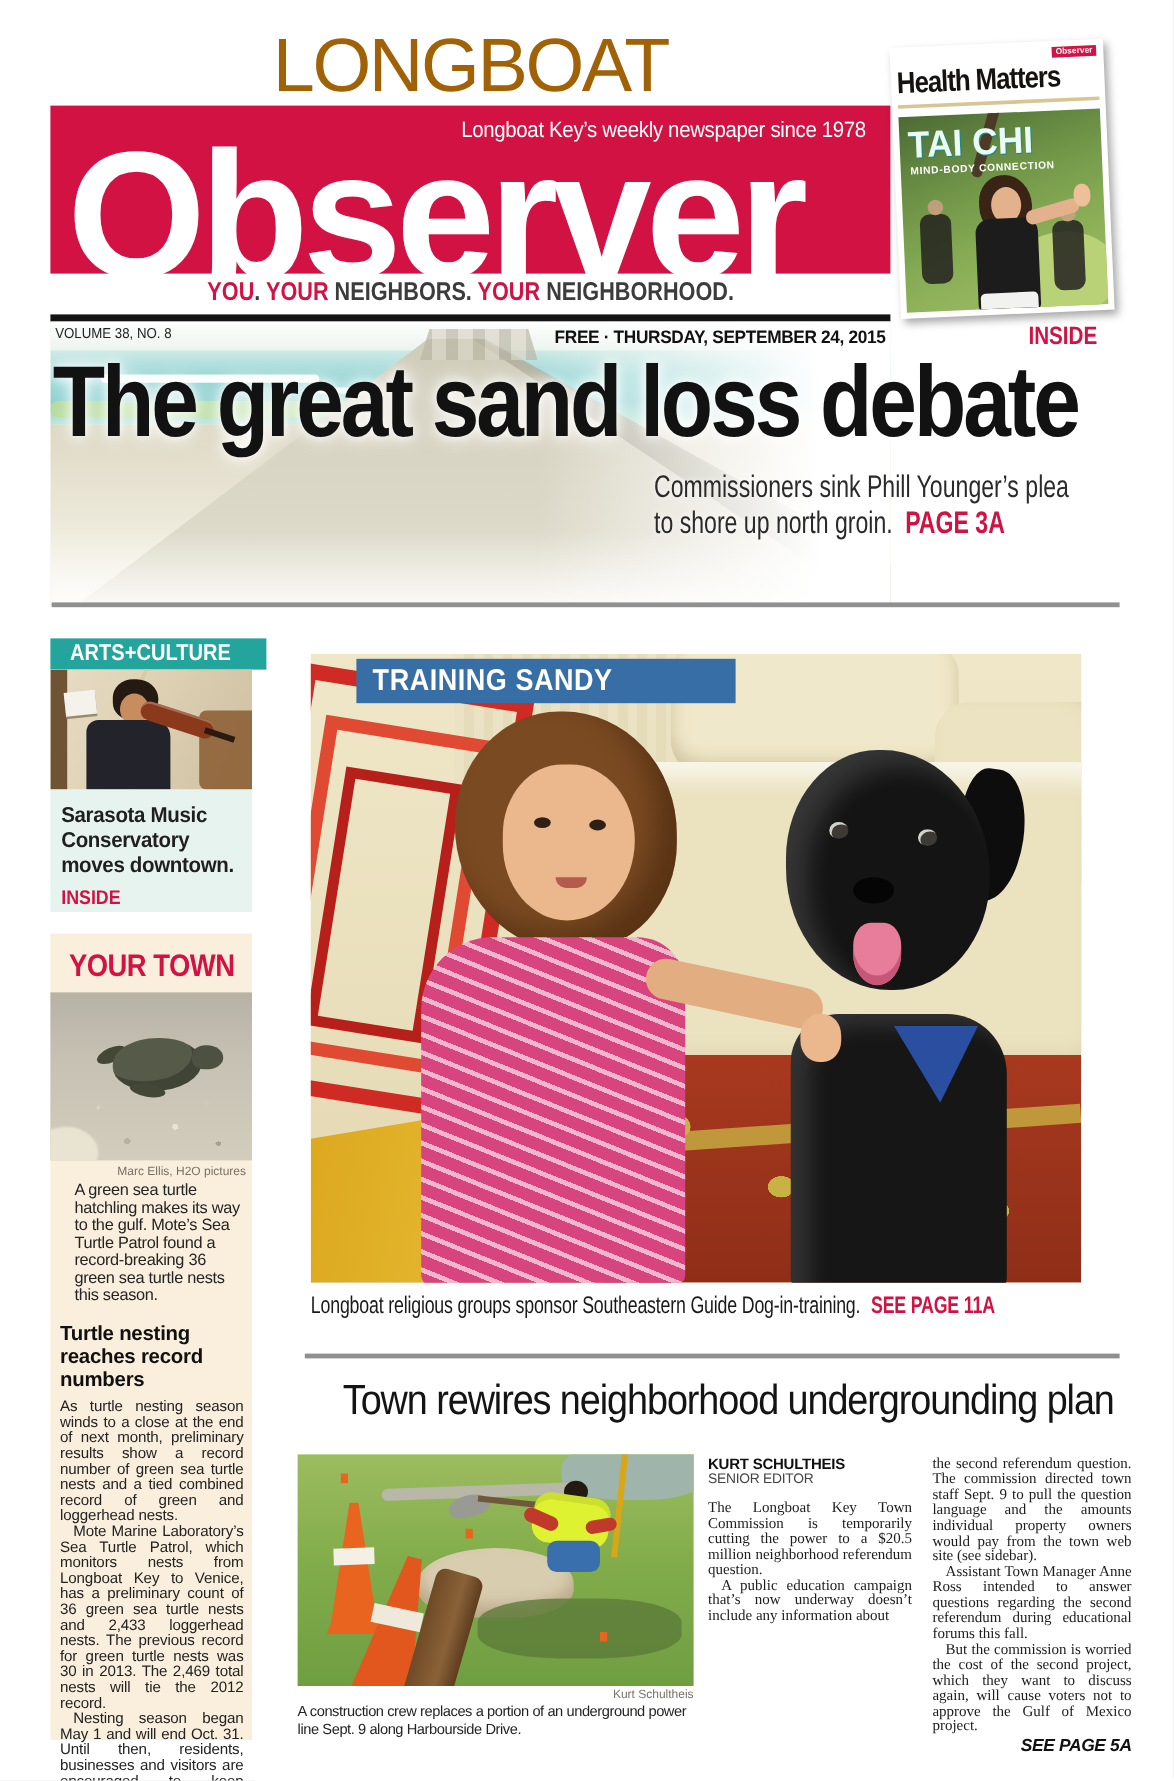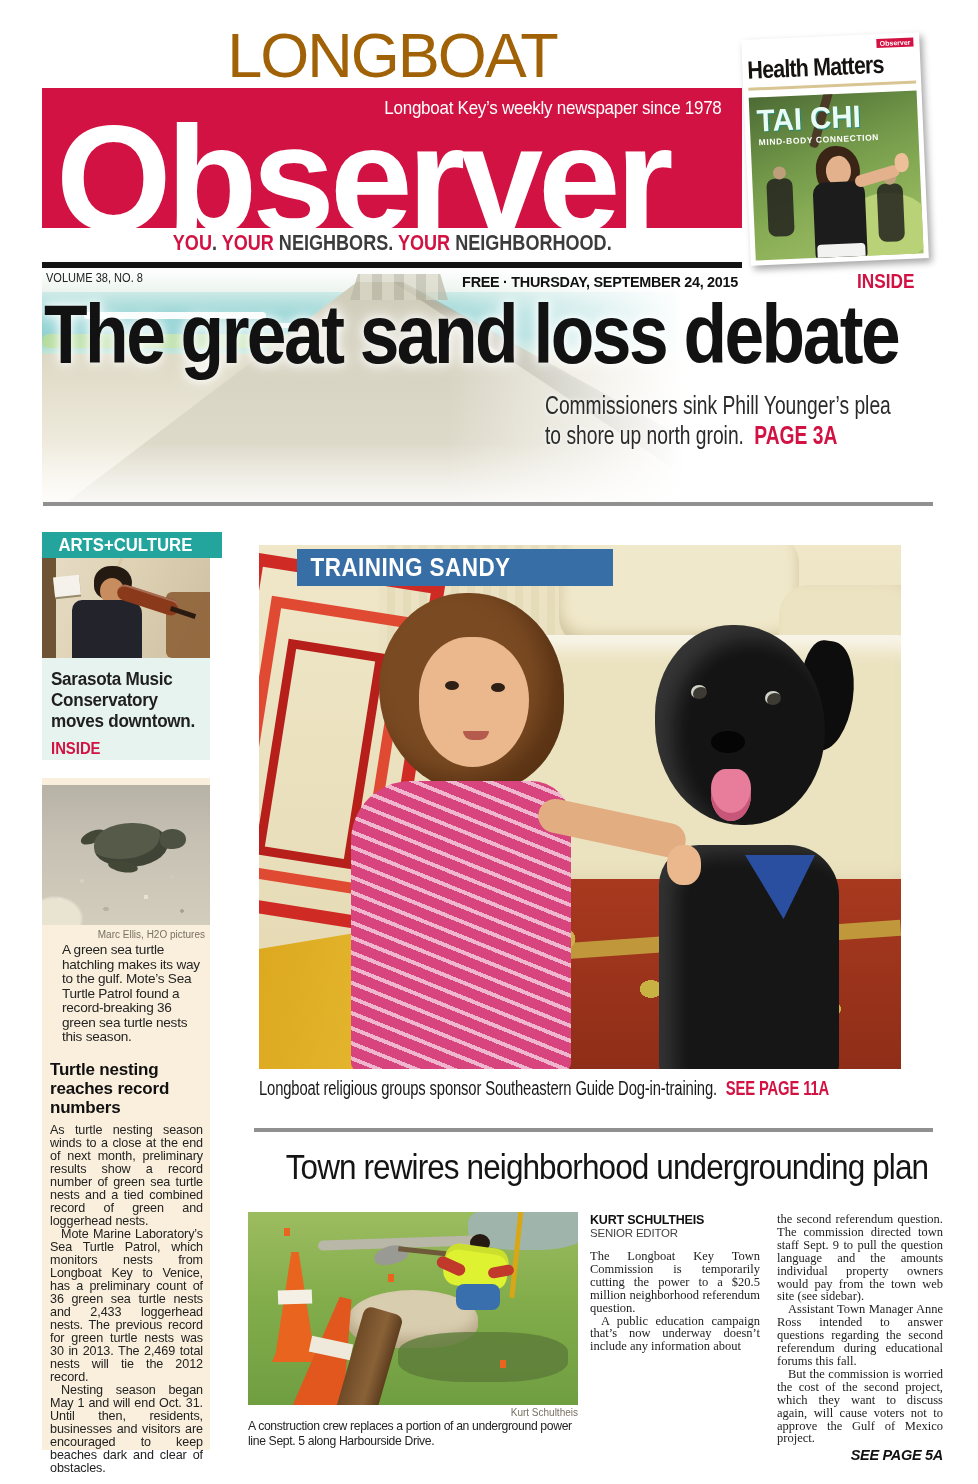--- a/index.html
+++ b/index.html
@@ -271,20 +271,21 @@
     <div class="pv-shirt"></div>
     <div class="pv-violin"></div>
     <div class="pv-neck"></div>
   </div>
   <div class="abs arts-panel">
     <div class="arts-blurb">Sarasota Music Conservatory moves downtown.</div>
     <div class="arts-inside">INSIDE</div>
   </div>
 
   <div class="abs town-panel">
+    <div class="town-title"><span class="in">YOUR TOWN</span></div>
     <div class="ph ph-turtle">
       <div class="tt-shell-fg"></div>
       <div class="tt-flip1"></div>
       <div class="tt-body"></div>
       <div class="tt-head"></div>
       <div class="tt-flip2"></div>
     </div>
     <div class="town-credit">Marc Ellis, H2O pictures</div>
     <div class="town-caption">A green sea turtle hatchling makes its way to the gulf. Mote’s Sea Turtle Patrol found a record-breaking 36 green sea turtle nests this season.</div>
     <div class="town-art-title">Turtle nesting reaches record numbers</div>
@@ -346,21 +347,21 @@
     <div class="pc-cone1"></div>
     <div class="pc-cone1b"></div>
     <div class="pc-cone2"></div>
     <div class="pc-cone2b"></div>
     <div class="pc-pole"></div>
     <div class="pc-flag" style="left:36px;top:16px;"></div>
     <div class="pc-flag" style="left:140px;top:62px;"></div>
     <div class="pc-flag" style="left:252px;top:148px;"></div>
   </div>
   <div class="abs constr-credit">Kurt Schultheis</div>
-  <div class="abs constr-caption">A construction crew replaces a portion of an underground power line Sept. 5 along Harbourside Drive.</div>
+  <div class="abs constr-caption">A construction crew replaces a portion of an underground power line Sept. 9 along Harbourside Drive.</div>
 
   <div class="col col1">
     <div class="byline">KURT SCHULTHEIS</div>
     <div class="byrole">SENIOR EDITOR</div>
     <div class="body-serif">
       <p>The Longboat Key Town Commission is temporarily cutting the power to a $20.5 million neighborhood referendum question.</p>
       <p>A public education campaign that’s now underway doesn’t include any information about</p>
     </div>
   </div>
   <div class="col col2">

